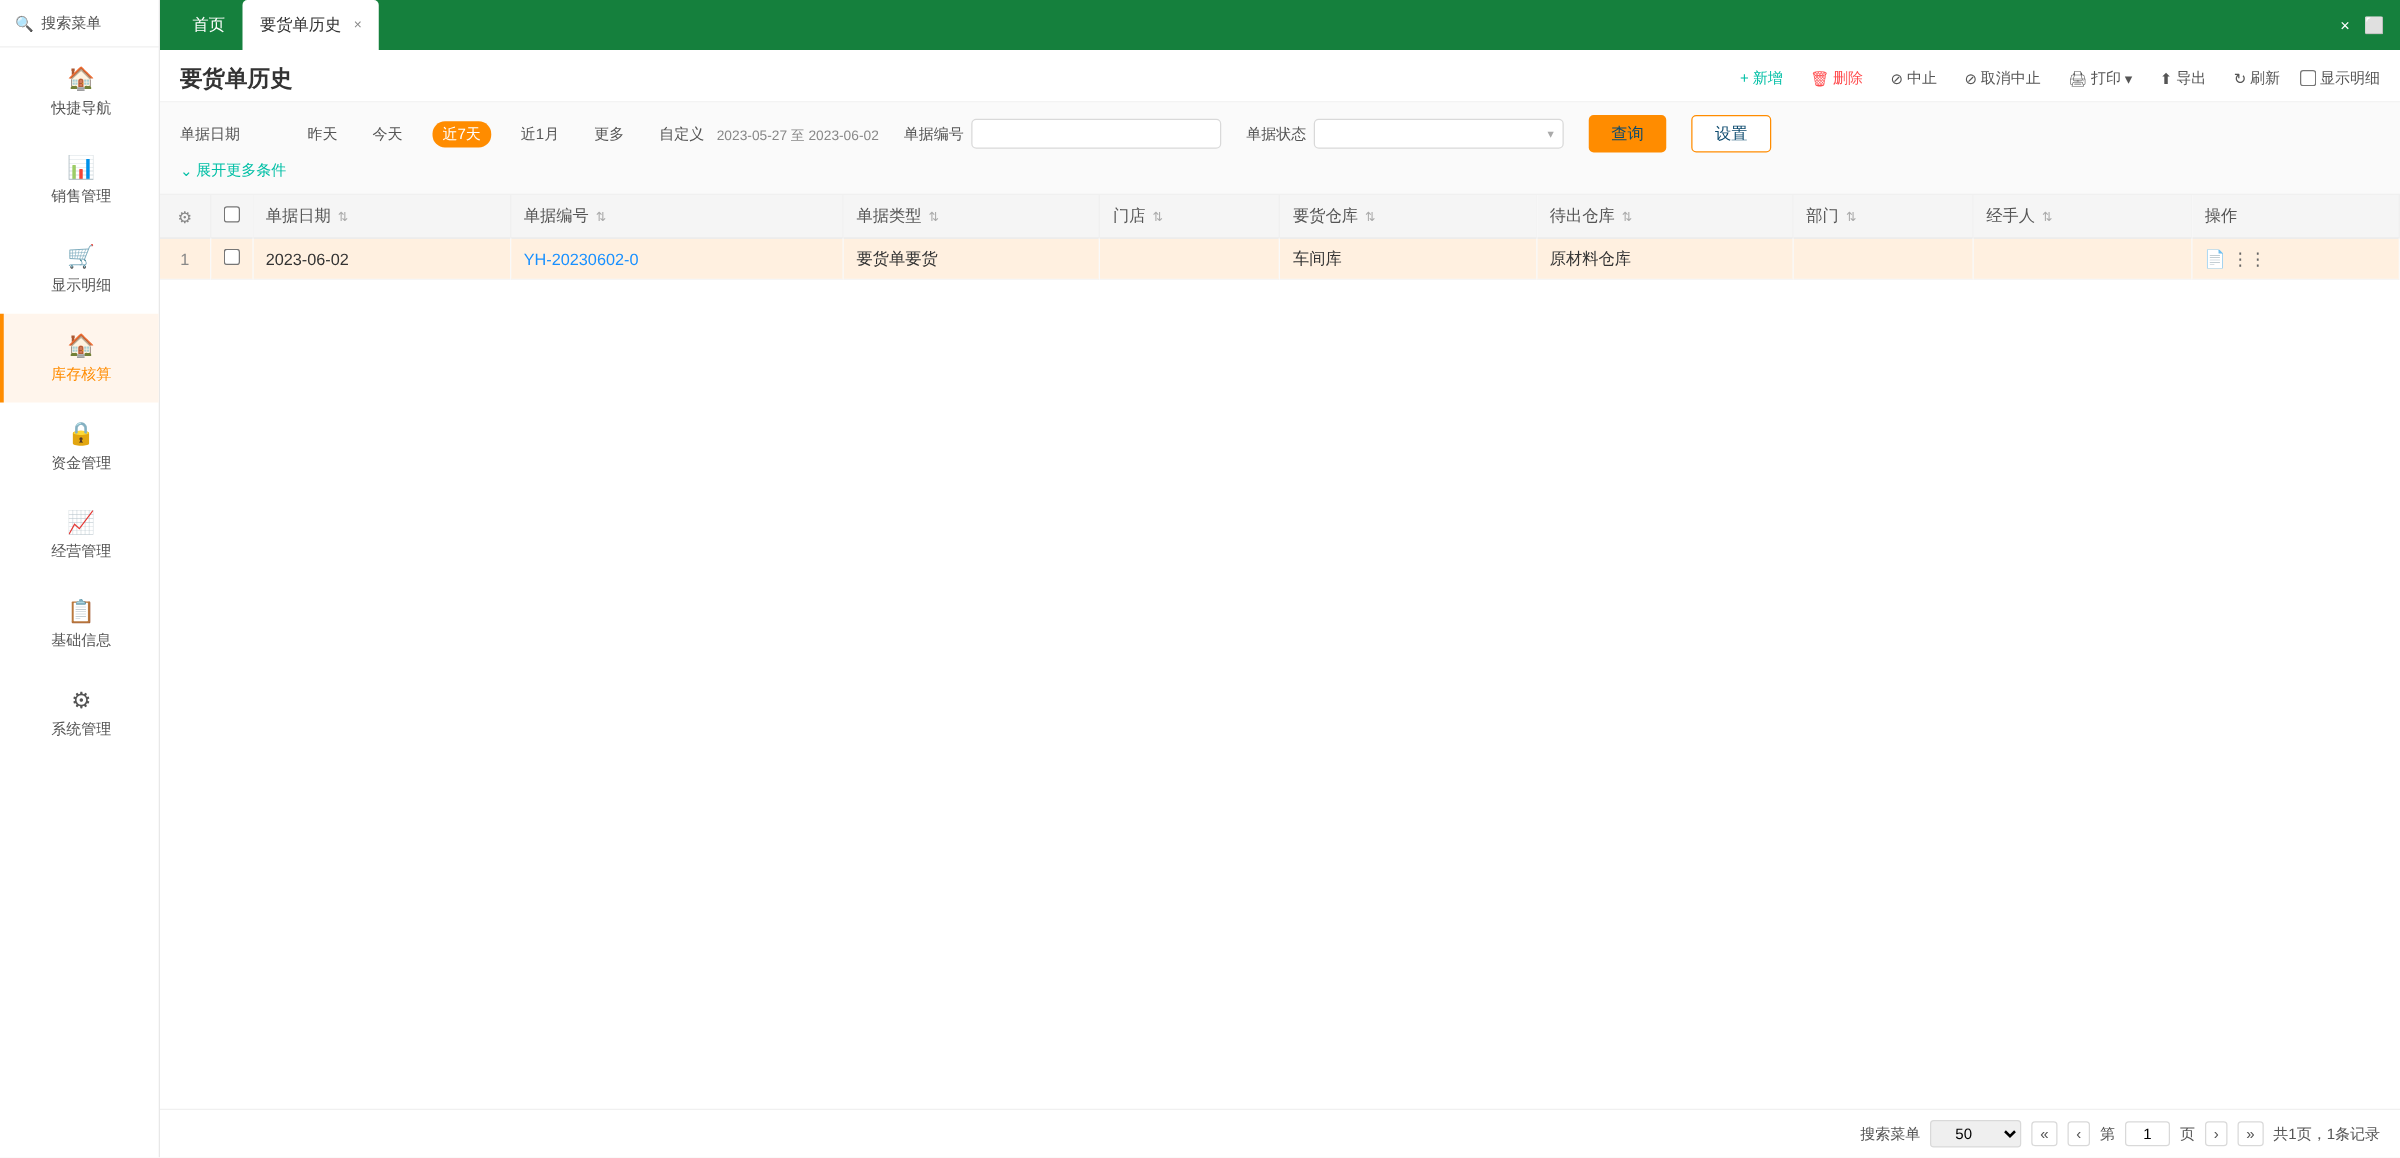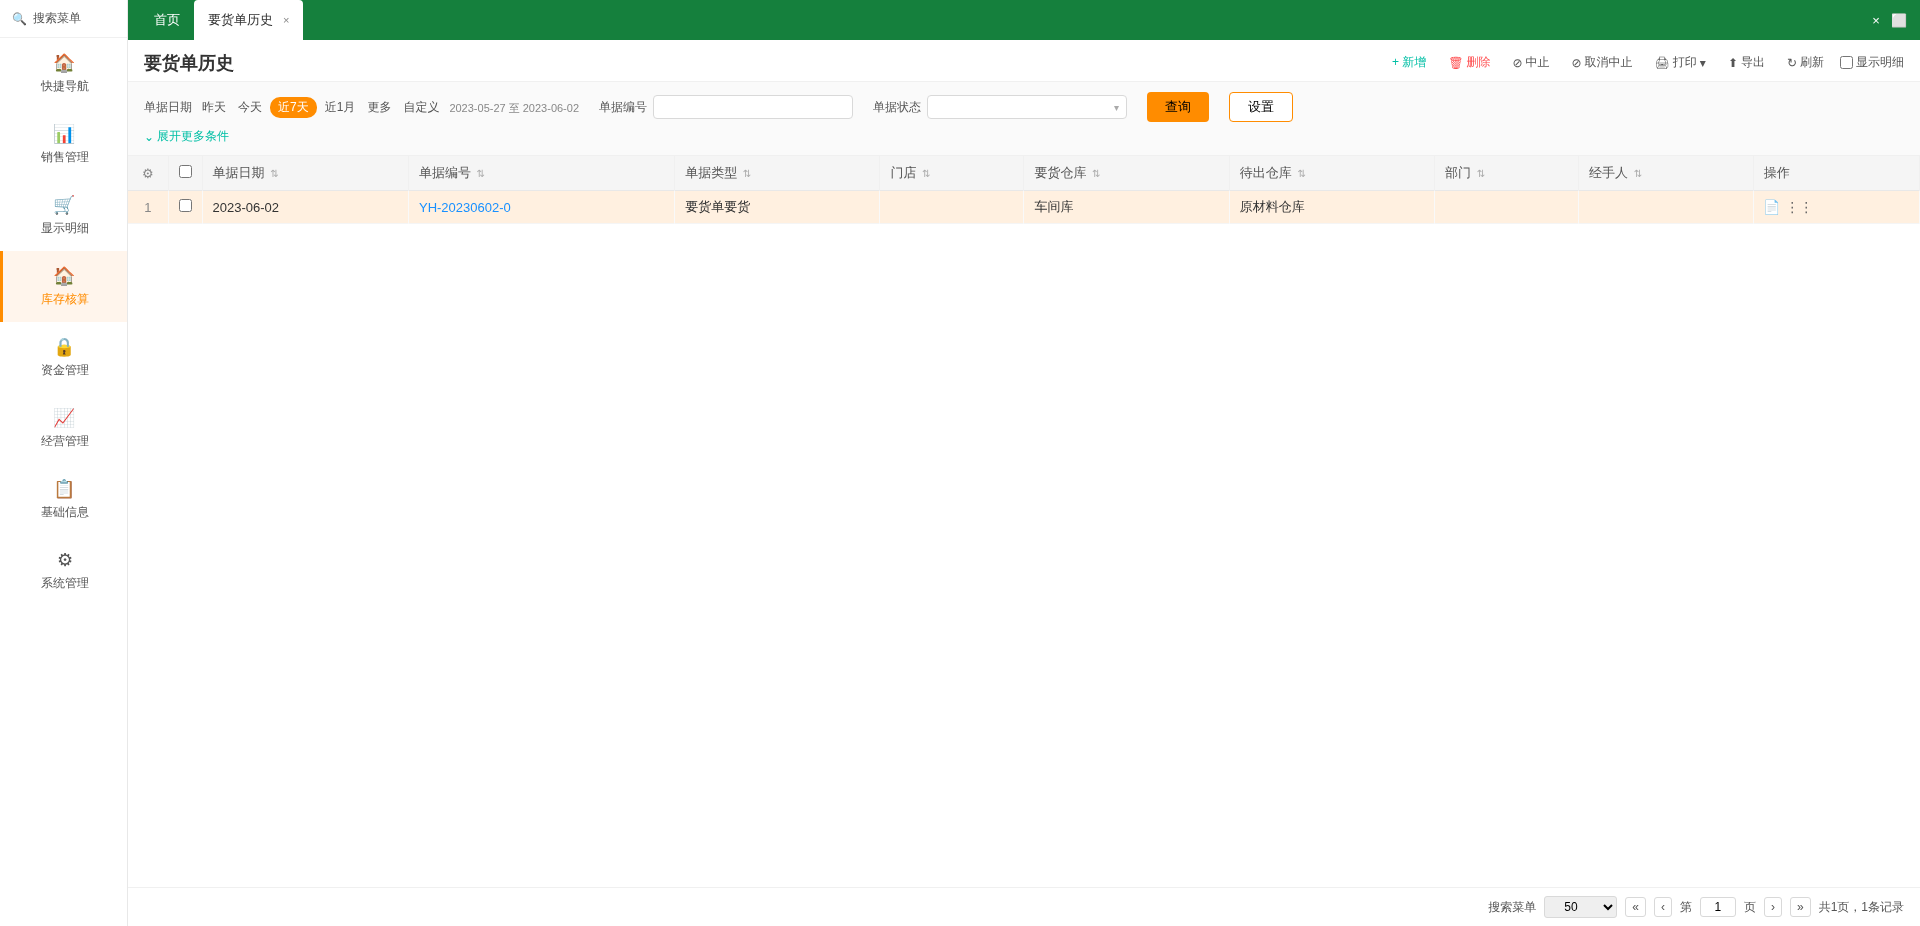--- a/index.html
+++ b/index.html
@@ -123,30 +123,30 @@
       font-size: 12px;
       color: #555;
       padding: 4px 6px;
       border-radius: 3px;
     }
     .toolbar-btn.new-btn { color: #00bfa5; font-weight: 500; text-align: right; }
     .toolbar-btn.del-btn { color: #ff4d4f; }
     .toolbar-btn.stop-btn { color: #555; }
     .btn-primary {
       background: #ff8c00;
-      color: #000000;
+      color: #0c4a6e;
       border: none;
       padding: 6px 18px;
       border-radius: 4px;
       cursor: pointer;
       font-size: 13px;
     }
     .btn-secondary {
       background: #fff;
-      color: #000000;
+      color: #0c4a6e;
       border: 1px solid #ff8c00;
       padding: 5px 18px;
       border-radius: 4px;
       cursor: pointer;
       font-size: 13px;
     }
     .show-detail-btn {
       display: flex;
       align-items: center;
       gap: 3px;
@@ -173,22 +173,23 @@
       align-items: center;
       gap: 6px;
     }
     .filter-label {
       font-size: 12px;
       color: #555;
       white-space: nowrap;
     }
     .filter-shortcuts {
       display: flex;
-      gap: 4px;
+      gap: 20px;
       align-items: flex-end;
+      margin-left: 44px;
     }
     .shortcut-btn {
       font-size: 12px;
       color: #555;
       cursor: pointer;
       padding: 2px 4px;
       border-radius: 3px;
     }
     .shortcut-btn.active {
       background: #ff8c00;

